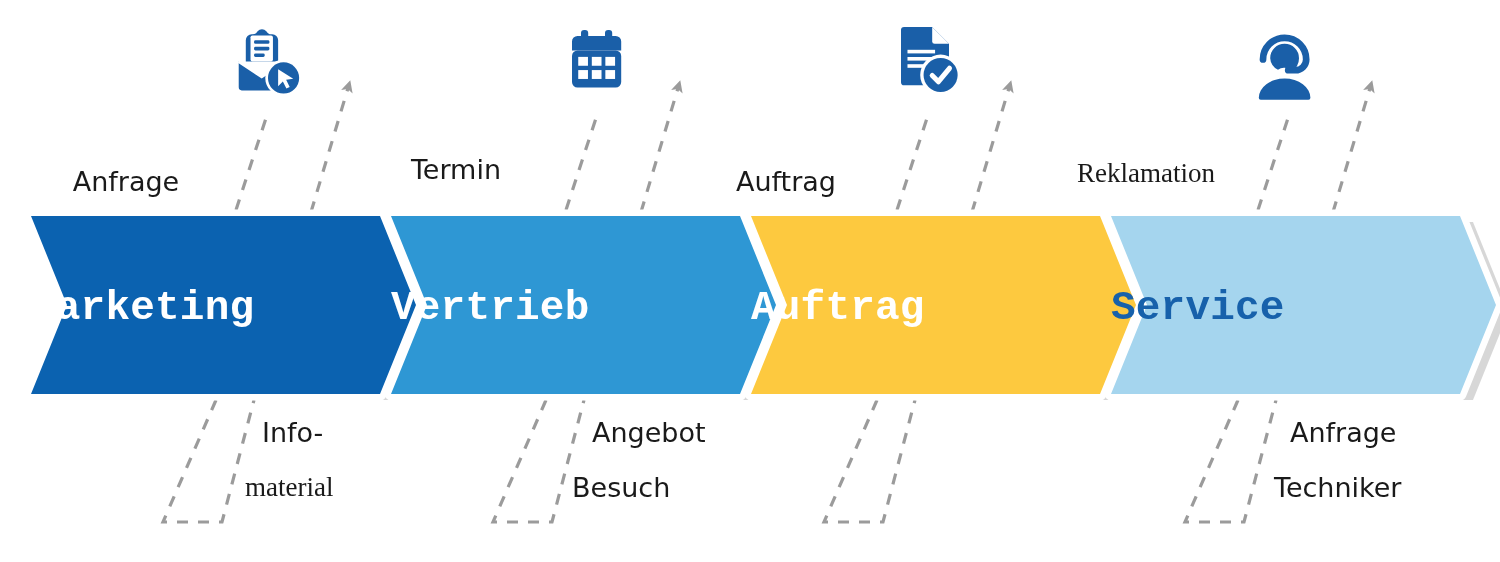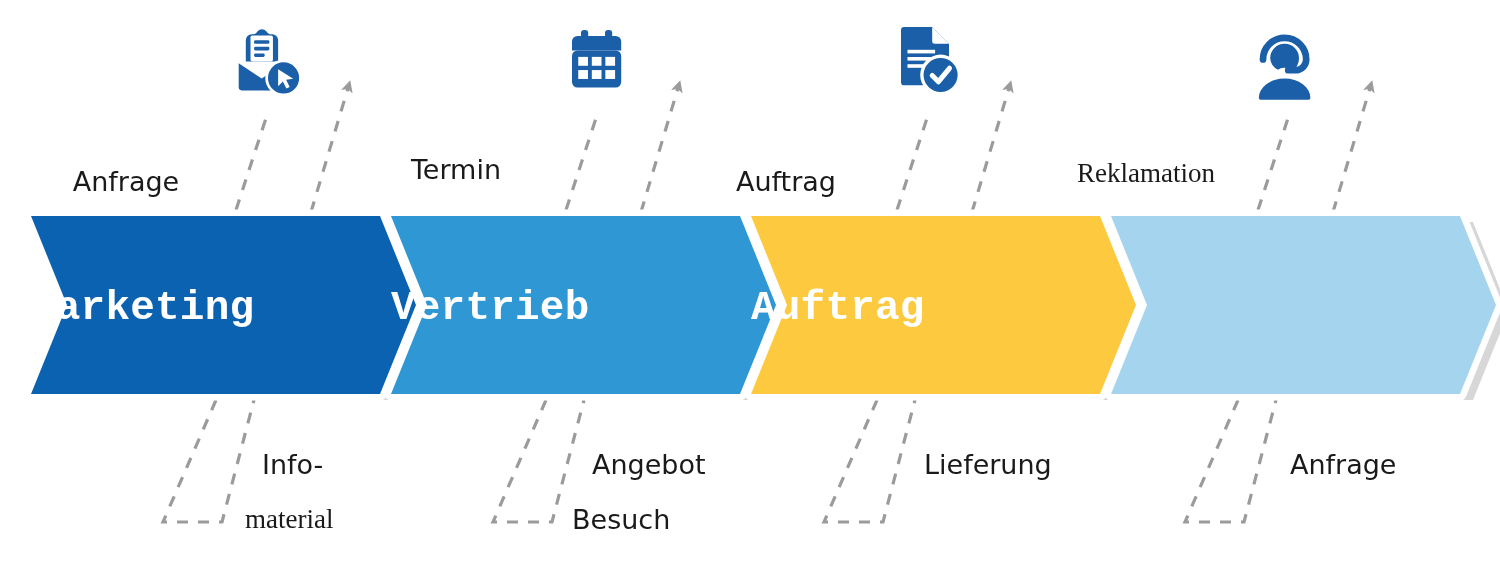--- a/index.html
+++ b/index.html
@@ -18,21 +18,21 @@
   
   .lbl{
     position:absolute;
     color:#1a1a1a;
     font-size:27px;
     font-family:"DejaVu Sans", sans-serif;
     white-space:nowrap;
     line-height:1.0;
   }
   .lbl-top{ text-align:center; }
-  .lbl-bot{ text-align:right;margin-top:32px; }
+  .lbl-bot{ text-align:right; }
 
   .stage-title{
     position:absolute;
     font-family:Liberation Mono, monospace;
     font-weight:bold;
     font-size:41px;
     letter-spacing:.2px;
     white-space:nowrap;
     text-align:left;
   }
@@ -170,29 +170,30 @@
                a8,8 0 0 0 -11,-1 A12,12 0 0 1 11,26 Z"></path>
 
       <path d="M1.5,59 a21.5,16 0 0 1 43,0 a1.6,1.6 0 0 1 -1.6,1.6
                L3.1,60.6 A1.6,1.6 0 0 1 1.5,59 Z"></path>
     </g>
   </svg>
 
   <div class="stage-title on-dark" style="left:31px;top:285px;width:385px;">Marketing</div>
   <div class="stage-title on-dark" style="left:391px;top:285px;width:385px;">Vertrieb</div>
   <div class="stage-title on-dark" style="left:751px;top:285px;width:385px;">Auftrag</div>
+  <div class="stage-title on-light" style="left:1111px;top:285px;width:385px;">Service</div>
 
   <div class="lbl lbl-top" style="left:0px;top:168px;width:252px;">Anfrage</div>
   <div class="lbl lbl-top" style="left:330px;top:156px;width:252px;">Termin</div>
   <div class="lbl lbl-top" style="left:660px;top:168px;width:252px;">Auftrag</div>
   <div class="lbl lbl-top" style="left:1020px;top:160px;width:252px;font-family:Liberation Serif, serif;">Reklamation</div>
 
   <div class="lbl lbl-bot" style="left:262px;top:419px;">Info-</div>
   <div class="lbl lbl-bot" style="left:245px;top:474px;font-family:Liberation Serif, serif;">material</div>
 
   <div class="lbl lbl-bot" style="left:592px;top:419px;">Angebot</div>
   <div class="lbl lbl-bot" style="left:572px;top:474px;">Besuch</div>
 
-  <div class="lbl lbl-bot" style="left:924px;top:419px;">Lieferung</div>
 
   <div class="lbl lbl-bot" style="left:1290px;top:419px;">Anfrage</div>
+  <div class="lbl lbl-bot" style="left:1274px;top:474px;">Techniker</div>
 
 </div>
 
 </body></html>

